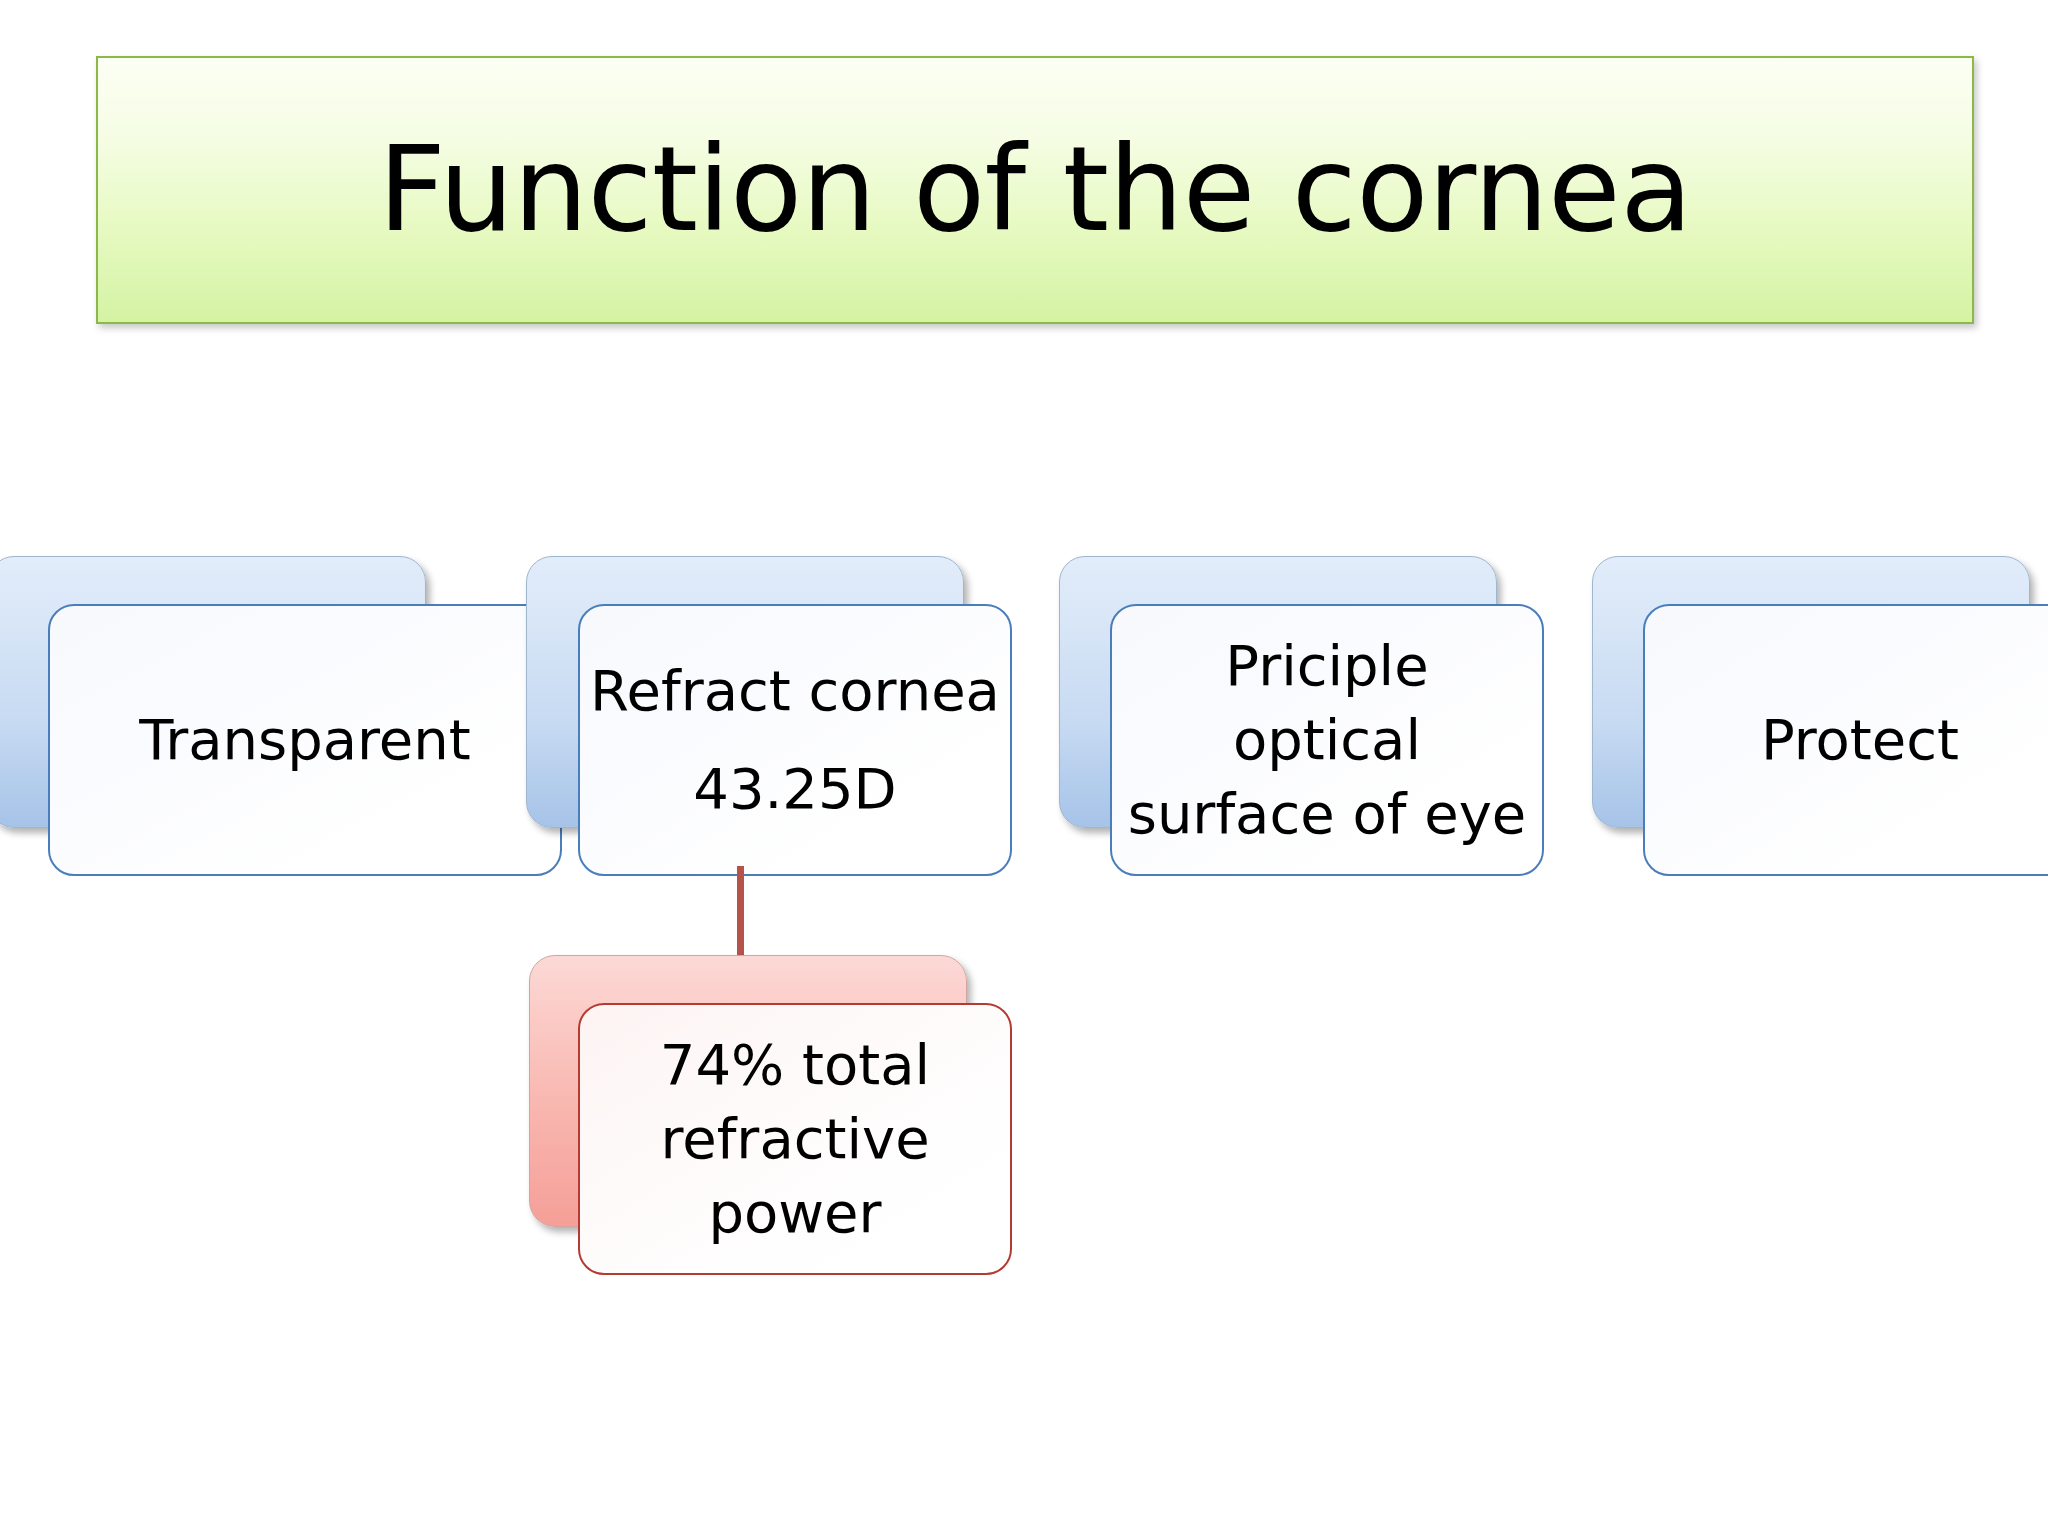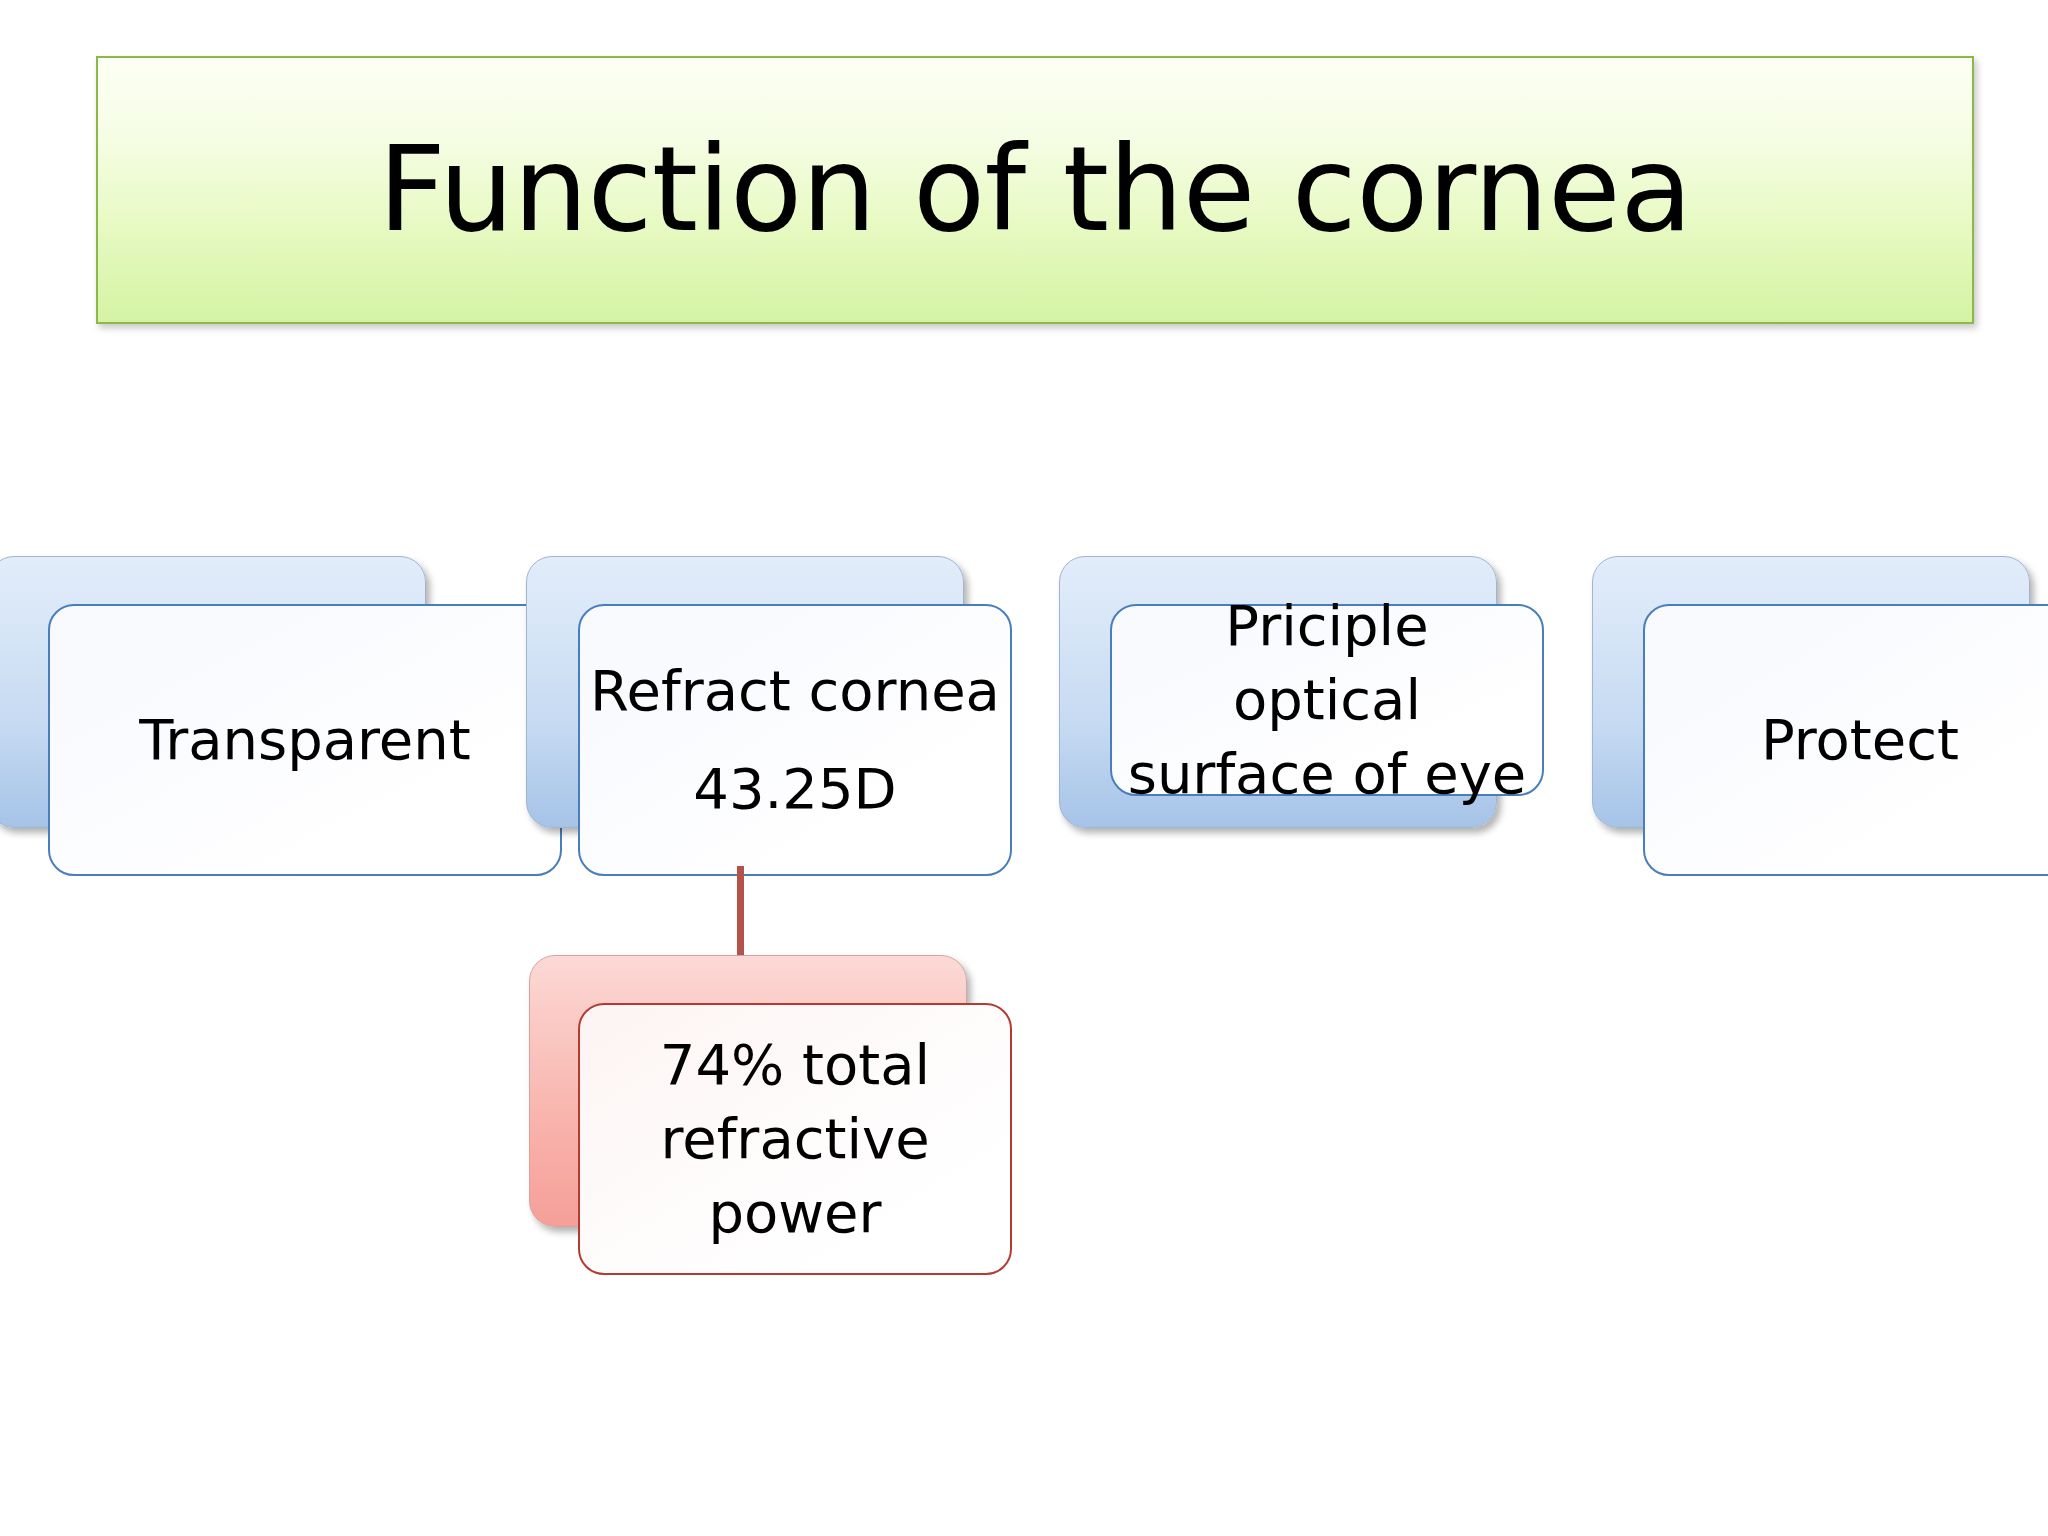--- a/index.html
+++ b/index.html
@@ -119,21 +119,21 @@
   <div class="card-pair">
     <div class="card-back blue" style="left:526px; top:556px; width:438px; height:272px;"></div>
     <div class="card-front blue" style="left:578px; top:604px; width:434px; height:272px;">
       <span class="card-label two-line">Refract  cornea
 43.25D</span>
     </div>
   </div>
 
   <div class="card-pair">
     <div class="card-back blue" style="left:1059px; top:556px; width:438px; height:272px;"></div>
-    <div class="card-front blue" style="left:1110px; top:604px; width:434px; height:192px;">
+    <div class="card-front blue" style="left:1110px; top:604px; width:434px; height:272px;">
       <span class="card-label">Priciple
 optical
 surface of eye</span>
     </div>
   </div>
 
   <div class="card-pair">
     <div class="card-back blue" style="left:1592px; top:556px; width:438px; height:272px;"></div>
     <div class="card-front blue" style="left:1643px; top:604px; width:434px; height:272px;">
       <span class="card-label">Protect</span>

